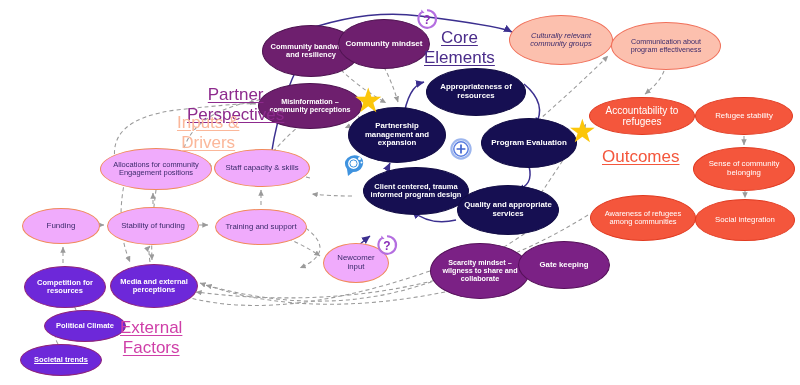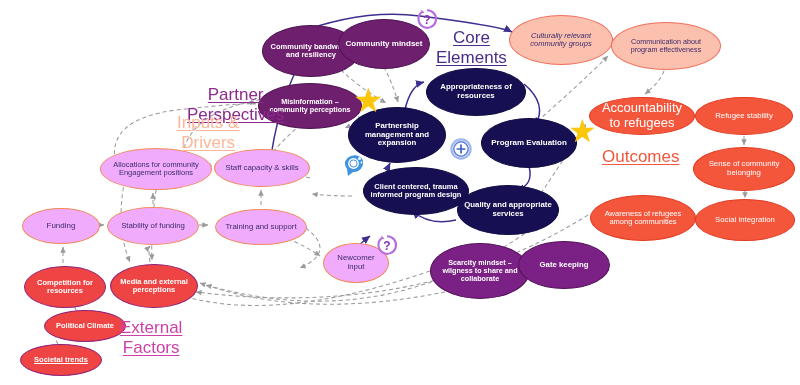--- a/index.html
+++ b/index.html
@@ -7,27 +7,27 @@
        font-family:"Liberation Sans","DejaVu Sans",sans-serif;}
   #canvas{position:relative;width:800px;height:385px;background:#fff;}
   #edges{position:absolute;left:0;top:0;width:800px;height:385px;}
   .node{position:absolute;display:flex;align-items:center;justify-content:center;
         text-align:center;border-radius:50%;box-sizing:border-box;
         line-height:1.12;padding:2px 5px;}
   .n-peach{background:#f0abfc;border:1.4px solid #f08a5c;color:#3b2a6b;}
   .n-navy{background:#160f52;border:1.4px solid #120c45;color:#ffffff;font-weight:bold;}
   .n-plum{background:#6e1f6e;border:1.4px solid #4e1350;color:#ffffff;font-weight:bold;}
   .n-plum2{background:#7b2185;border:1.4px solid #551159;color:#ffffff;font-weight:bold;}
-  .n-magenta{background:#ef4444;border:1.4px solid #8e2379;color:#ffffff;font-weight:bold;}
+  .n-magenta{background:#6d28d9;border:1.4px solid #8e2379;color:#ffffff;font-weight:bold;}
   .n-orange{background:#f4563c;border:1.4px solid #e03a20;color:#ffffff;}
   .n-salmon{background:#fcc0ae;border:1.4px solid #f0705a;color:#3b2a6b;}
   .hdr{position:absolute;text-align:center;line-height:1.15;
        text-decoration:underline;text-underline-offset:2px;}
   .hdr-partner{color:#8d2a8d;font-size:17px;margin-top:40px;}
-  .hdr-core{color:#4a2c8a;font-size:17px;margin-left:12px;}
+  .hdr-core{color:#4a2c8a;font-size:17px;}
   .hdr-inputs{color:#fbb79a;font-size:17px;}
   .hdr-outputs{color:#f4563c;font-size:17px;}
   .hdr-external{color:#cf3fa8;font-size:17px;}
   .star{position:absolute;color:#fcc60a;line-height:1;}
   .badge{position:absolute;}
 </style>
 </head>
 <body>
 
 <div id="canvas">
@@ -93,21 +93,21 @@
       <div class="node n-plum" style="left: 262px; top: 25px; width: 98px; height: 52px; font-size: 7.5px;">Community bandwidth and resiliency</div>
       <div class="node n-plum" style="left: 338px; top: 19px; width: 92px; height: 50px; font-size: 8px;">Community mindset</div>
       <div class="node n-plum" style="left: 258px; top: 83px; width: 104px; height: 46px; font-size: 7.2px;">Misinformation – community perceptions</div>
       <div class="node n-salmon" style="left: 509px; top: 15px; width: 104px; height: 50px; font-size: 7.5px; font-style: italic;">Culturally relevant community groups</div>
       <div class="node n-salmon" style="left: 611px; top: 22px; width: 110px; height: 48px; font-size: 7.2px;">Communication about program effectiveness</div>
       <div class="node n-navy" style="left: 426px; top: 68px; width: 100px; height: 48px; font-size: 7.8px;">Appropriateness of resources</div>
       <div class="node n-navy" style="left: 348px; top: 107px; width: 98px; height: 56px; font-size: 7.8px;">Partnership management and expansion</div>
       <div class="node n-navy" style="left: 481px; top: 118px; width: 96px; height: 50px; font-size: 8px;">Program Evaluation</div>
       <div class="node n-navy" style="left: 363px; top: 167px; width: 106px; height: 48px; font-size: 7.5px;">Client centered, trauma informed program design</div>
       <div class="node n-navy" style="left: 457px; top: 185px; width: 102px; height: 50px; font-size: 7.8px;">Quality and appropriate services</div>
-      <div class="node n-orange" style="left: 589px; top: 97px; width: 106px; height: 38px; font-size: 13px;">Accountability to refugees</div>
+      <div class="node n-orange" style="left: 589px; top: 97px; width: 106px; height: 38px; font-size: 10px;">Accountability to refugees</div>
       <div class="node n-orange" style="left: 695px; top: 97px; width: 98px; height: 38px; font-size: 7.8px;">Refugee stability</div>
       <div class="node n-orange" style="left: 693px; top: 147px; width: 102px; height: 44px; font-size: 7.8px;">Sense of community belonging</div>
       <div class="node n-orange" style="left: 695px; top: 199px; width: 100px; height: 42px; font-size: 7.8px;">Social integration</div>
       <div class="node n-orange" style="left: 590px; top: 195px; width: 106px; height: 46px; font-size: 7.5px;">Awareness of refugees among communities</div>
       <div class="node n-peach" style="left: 100px; top: 148px; width: 112px; height: 42px; font-size: 7.5px;">Allocations for community Engagement positions</div>
       <div class="node n-peach" style="left: 214px; top: 149px; width: 96px; height: 38px; font-size: 7.8px;">Staff capacity &amp; skills</div>
       <div class="node n-peach" style="left: 22px; top: 208px; width: 78px; height: 36px; font-size: 8px;">Funding</div>
       <div class="node n-peach" style="left: 107px; top: 207px; width: 92px; height: 38px; font-size: 7.8px;">Stability of funding</div>
       <div class="node n-peach" style="left: 215px; top: 209px; width: 92px; height: 36px; font-size: 7.8px;">Training and support</div>
       <div class="node n-peach" style="left: 323px; top: 243px; width: 66px; height: 40px; font-size: 7.8px;">Newcomer input</div>

